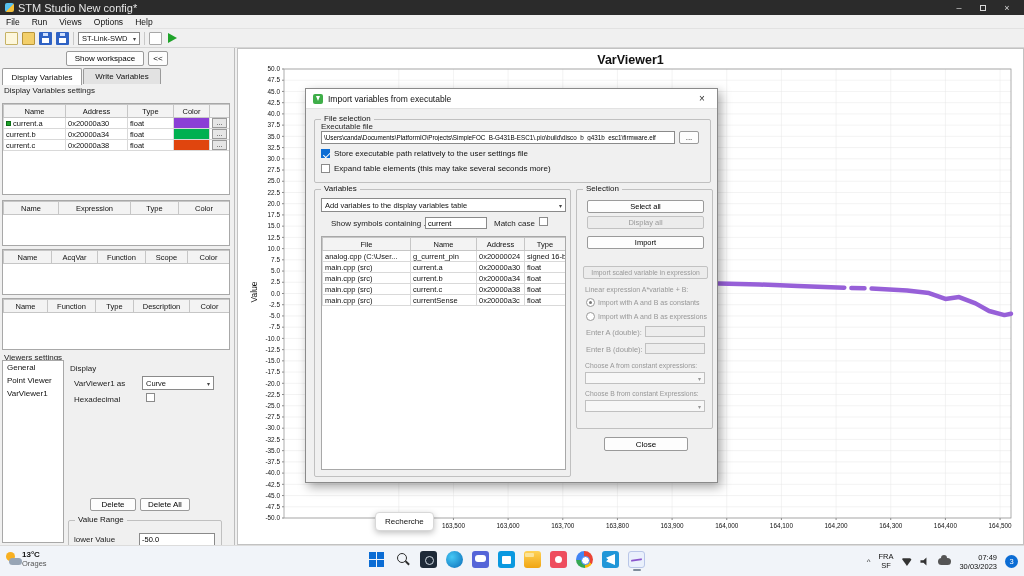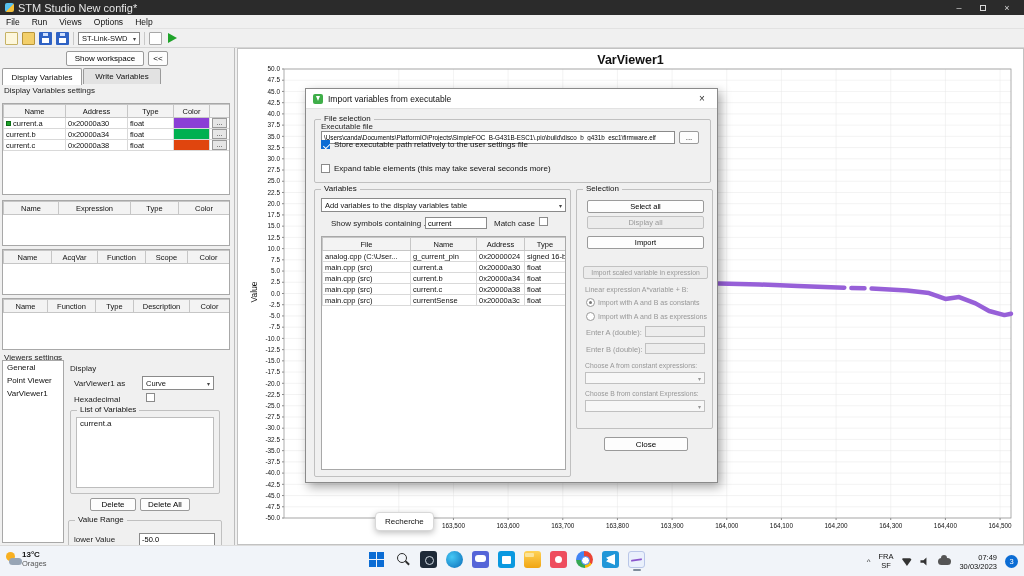--- a/index.html
+++ b/index.html
@@ -279,26 +279,20 @@
         <div class="vn-item">VarViewer1</div>
       </div>
     <div class="vs-label" style="left:70px;top:316px">Display</div>
     <div class="vs-label" style="left:74px;top:331px">VarViewer1 as</div>
     <div class="dropdown" style="left:142px;top:328px;width:72px;height:14px">
       <span>Curve</span>
       <span class="dd-arrow">▾</span>
     </div>
     <div class="vs-label" style="left:74px;top:347px">Hexadecimal</div>
     <span class="checkbox" style="position:absolute;left:146px;top:345px"></span>
-    <div class="groupbox" style="left:70px;top:362px;width:150px;height:84px">
-      <span class="gb-label">List of Variables</span>
-      <div class="var-list" id="var-list">
-          <div class="vl-item">current.a</div>
-        </div>
-    </div>
     <button class="btn" style="left:90px;top:450px;width:46px;height:13px">Delete</button>
     <button class="btn" style="left:140px;top:450px;width:50px;height:13px">Delete All</button>
     <div class="groupbox" style="left:68px;top:472px;width:154px;height:40px">
       <span class="gb-label">Value Range</span>
       <div class="vs-label" style="left:5px;top:14px">lower Value</div>
       <input class="txt" style="left: 70px; top: 12px; width: 76px; height: 13px;" value="-50.0">
     </div>
   </div>
 
   <div class="chart-area">
@@ -476,21 +470,21 @@
       <span class="dlg-icon"></span>
       <span class="dlg-title">Import variables from executable</span>
       <span class="dlg-close">×</span>
     </div>
 
     <div class="groupbox" style="left:8px;top:30px;width:397px;height:64px">
       <span class="gb-label">File selection</span>
       <div class="dlg-label" style="left:6px;top:2px">Executable file</div>
       <input class="txt" style="left: 6px; top: 11px; width: 354px; height: 13px; font-size: 6.3px;" value="\Users\canda\Documents\PlatformIO\Projects\SimpleFOC_B-G431B-ESC1\.pio\build\disco_b_g431b_esc1\firmware.elf">
       <button class="btn" style="left:364px;top:11px;width:20px;height:13px">...</button>
-      <div class="chk-row" style="top:20px">
+      <div class="chk-row" style="top:29px">
         <span class="checkbox checked"></span>
         <span>Store executable path relatively to the user settings file</span>
       </div>
       <div class="chk-row" style="top:44px">
         <span class="checkbox"></span>
         <span>Expand table elements (this may take several seconds more)</span>
       </div>
     </div>
 
     <div class="groupbox" style="left:8px;top:100px;width:257px;height:288px">

